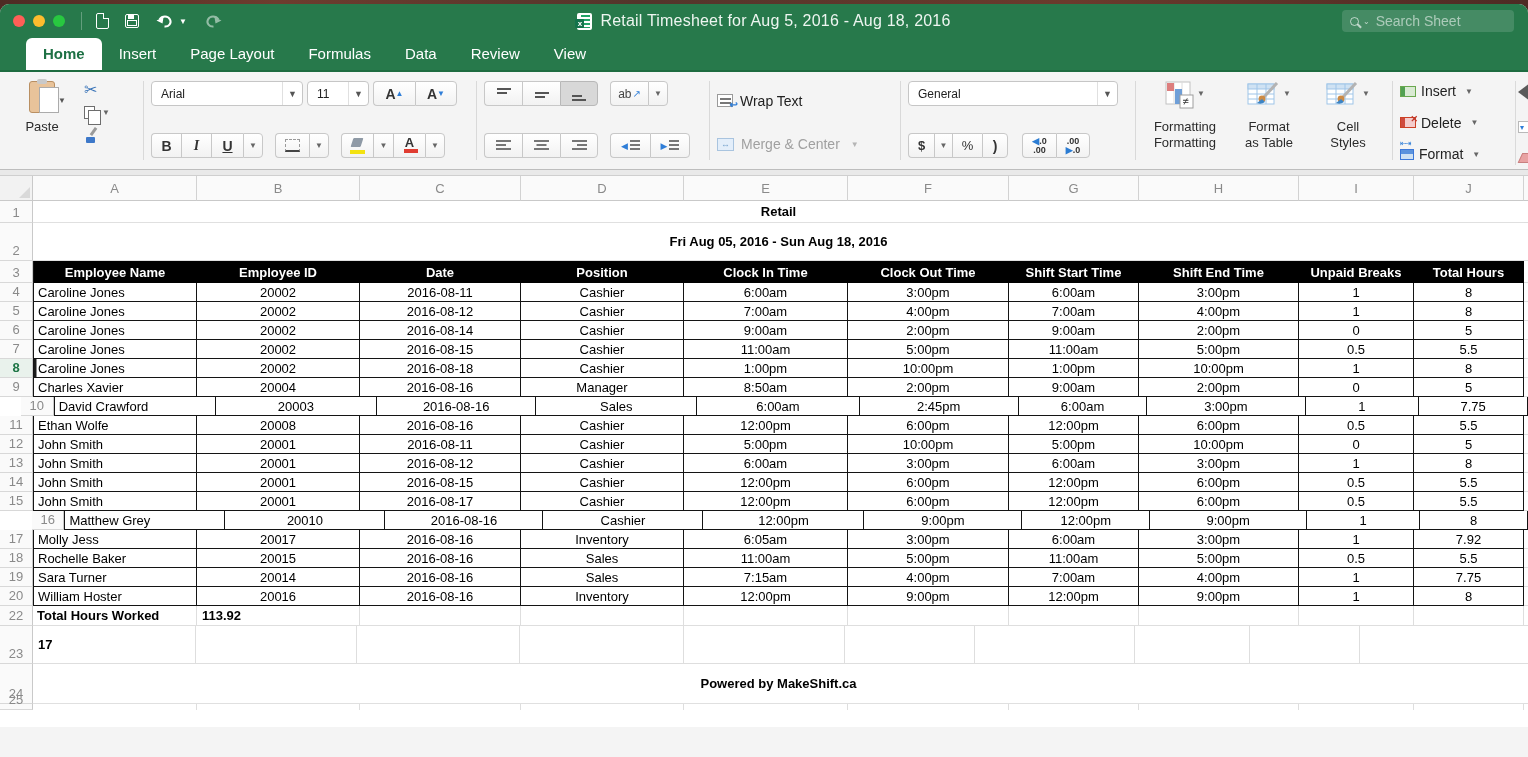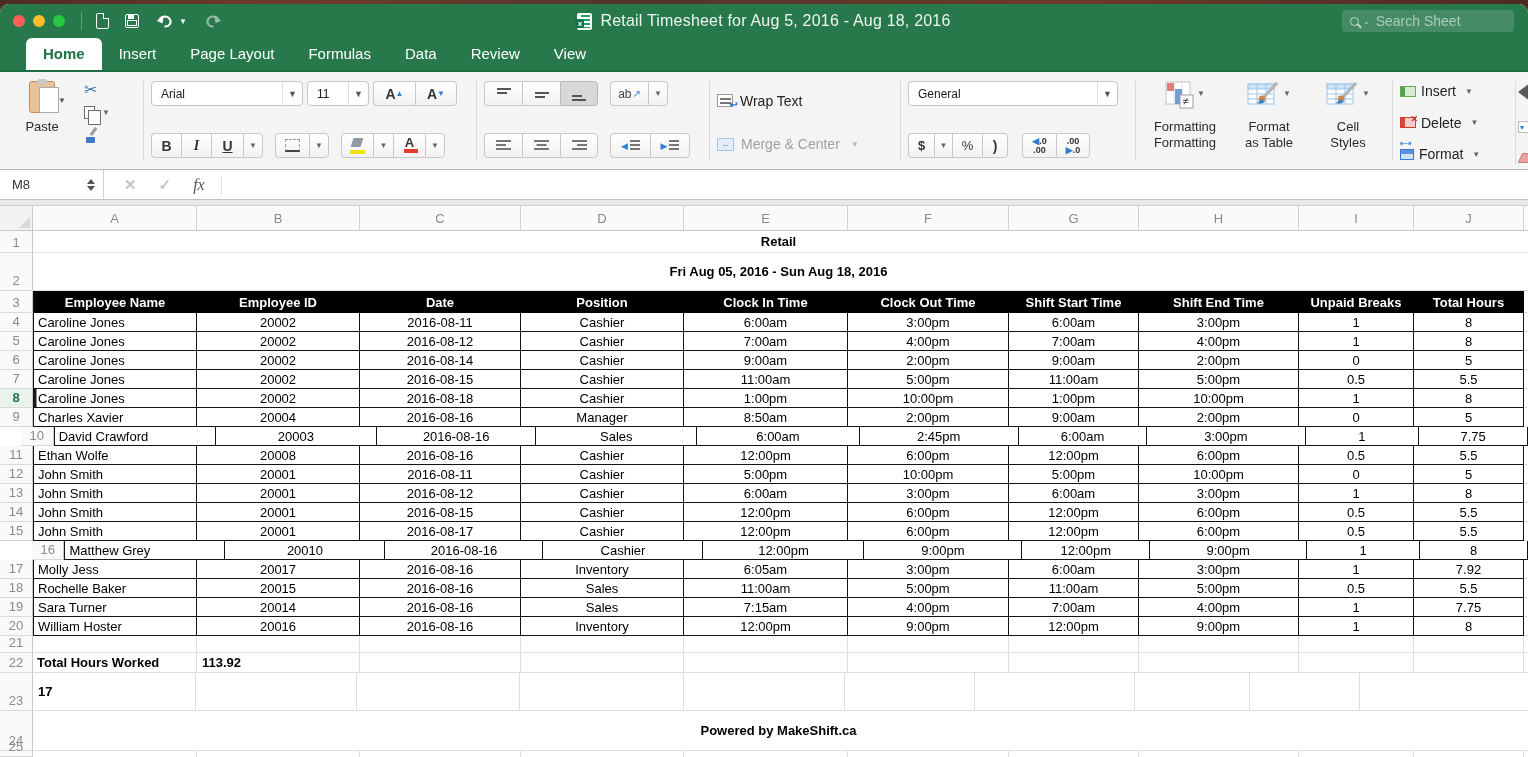--- a/index.html
+++ b/index.html
@@ -507,36 +507,20 @@
       </div>
     </div>
 
     <div class="edge-strip">
       <span class="edge-sigma"></span>
       <span class="edge-fill"></span>
       <span class="edge-eraser"></span>
     </div>
   </div>
 
-  <div class="fbar">
-    <div class="namebox">
-      <span class="nb-val">M8</span>
-      <span class="stepper">
-          <i class="st-up"></i>
-          <i class="st-dn"></i>
-        </span>
-    </div>
-    <div class="fx-icons">
-      <span class="fx-x">✕</span>
-      <span class="fx-ck">✓</span>
-      <span class="fx-fx">fx</span>
-    </div>
-    <div class="fbar-div"></div>
-    <div style="flex:1; height:100%;"></div>
-  </div>
 
   <div class="gridgap"></div>
 
   <div class="grid">
     <div class="colhdr" id="colhdr">
         <div class="corner" style="width: 33px;"></div>
         <div class="ch" style="width: 164px;">A</div>
         <div class="ch" style="width: 163px;">B</div>
         <div class="ch" style="width: 161px;">C</div>
         <div class="ch" style="width: 163px;">D</div>
@@ -804,34 +788,20 @@
           <div class="c-td" style="width: 161px;">2016-08-16</div>
           <div class="c-td" style="width: 163px;">Inventory</div>
           <div class="c-td" style="width: 164px;">12:00pm</div>
           <div class="c-td" style="width: 161px;">9:00pm</div>
           <div class="c-td" style="width: 130px;">12:00pm</div>
           <div class="c-td" style="width: 160px;">9:00pm</div>
           <div class="c-td" style="width: 115px;">1</div>
           <div class="c-td" style="width: 110px;">8</div>
           <div class="r-sliver"></div>
         </div>
-        <div class="grow" style="height: 17px;">
-          <div class="rh" style="width: 33px;">21</div>
-          <div class="c-empty" style="width: 164px;"></div>
-          <div class="c-empty" style="width: 163px;"></div>
-          <div class="c-empty" style="width: 161px;"></div>
-          <div class="c-empty" style="width: 163px;"></div>
-          <div class="c-empty" style="width: 164px;"></div>
-          <div class="c-empty" style="width: 161px;"></div>
-          <div class="c-empty" style="width: 130px;"></div>
-          <div class="c-empty" style="width: 160px;"></div>
-          <div class="c-empty" style="width: 115px;"></div>
-          <div class="c-empty" style="width: 110px;"></div>
-          <div class="r-sliver"></div>
-        </div>
         <div class="grow" style="height: 20px;">
           <div class="rh" style="width: 33px;">22</div>
           <div class="c-total-label" style="width: 164px;">Total Hours Worked</div>
           <div class="c-total-value" style="width: 163px;">113.92</div>
           <div class="c-empty" style="width: 161px;"></div>
           <div class="c-empty" style="width: 163px;"></div>
           <div class="c-empty" style="width: 164px;"></div>
           <div class="c-empty" style="width: 161px;"></div>
           <div class="c-empty" style="width: 130px;"></div>
           <div class="c-empty" style="width: 160px;"></div>

